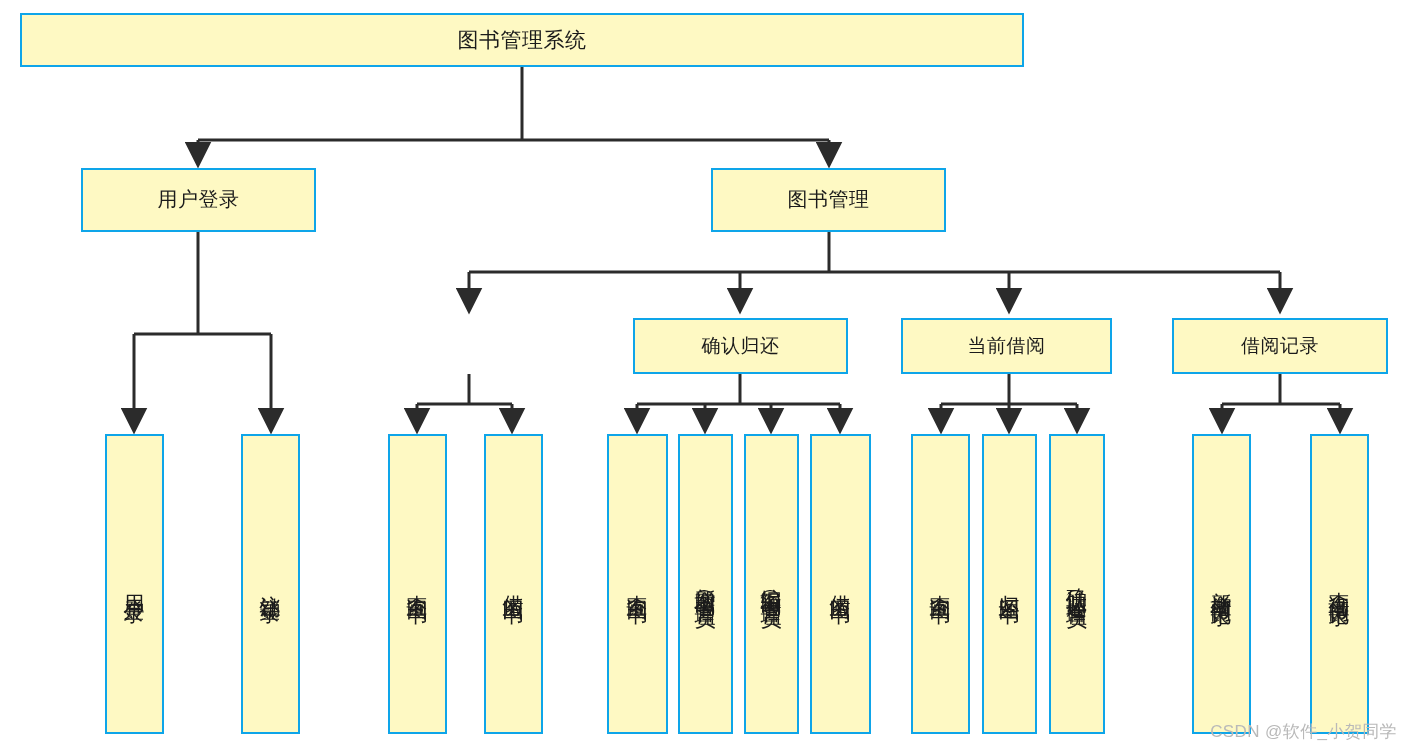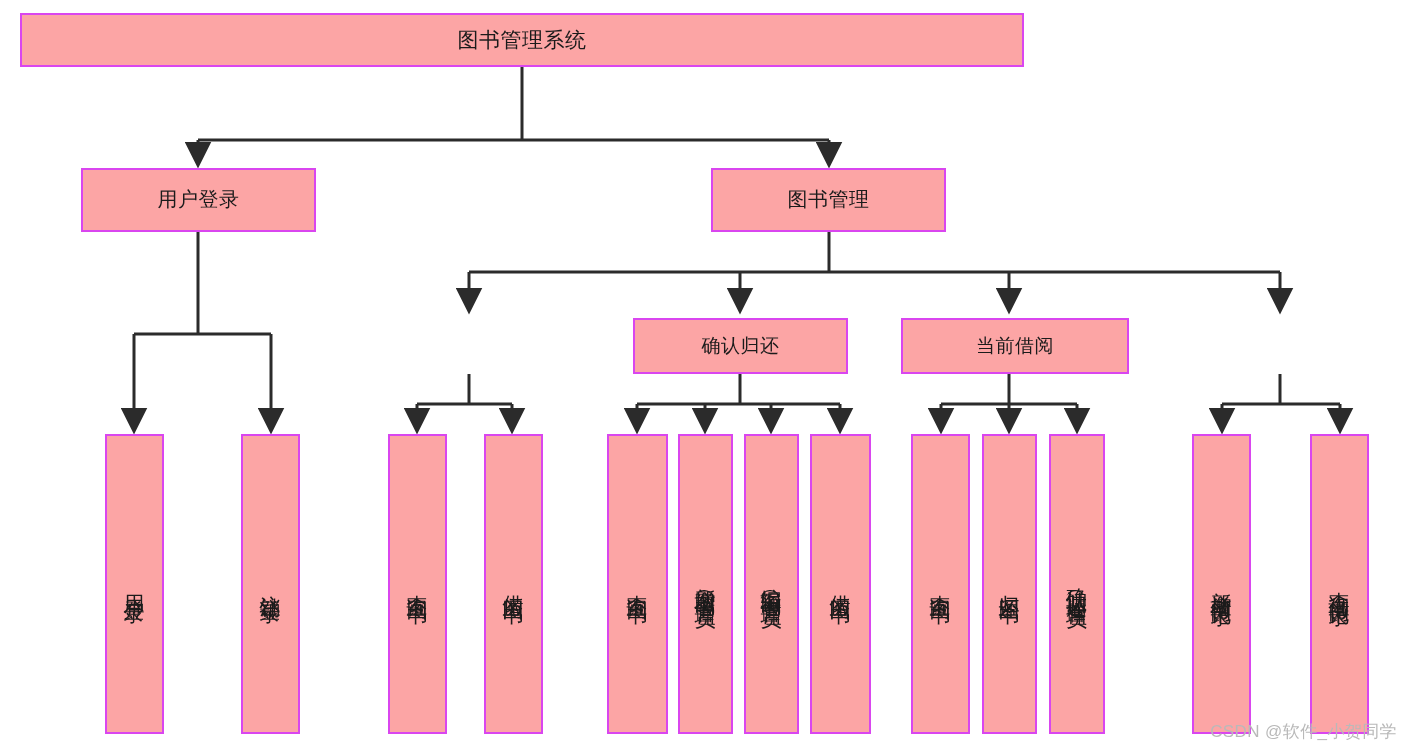--- a/index.html
+++ b/index.html
@@ -22,22 +22,22 @@
   svg.diagram {
     position: absolute;
     left: 0;
     top: 0;
     width: 1405px;
     height: 747px;
   }
   .node-box {
     position: absolute;
     box-sizing: border-box;
-    background: #fca5a5;
-    border: 2px solid #d946ef;
+    background: #fef9c3;
+    border: 2px solid #0ea5e9;
     display: flex;
     align-items: center;
     justify-content: center;
     overflow: hidden;
   }
   .node-label {
     color: #1b1b1b;
     text-align: center;
     line-height: 1.08;
     letter-spacing: 0.5px;
@@ -143,24 +143,27 @@
 
   <div class="node-box node-l2" style="left:711px; top:168px; width:235px; height:64px;">
     <span class="node-label">图书管理</span>
   </div>
 
 
   <div class="node-box node-l3" style="left:633px; top:318px; width:215px; height:56px;">
     <span class="node-label">确认归还</span>
   </div>
 
-  <div class="node-box node-l3" style="left:901px; top:318px; width:228px; height:56px;">
+  <div class="node-box node-l3" style="left:901px; top:318px; width:211px; height:56px;">
     <span class="node-label">当前借阅</span>
   </div>
 
+  <div class="node-box node-l3" style="left:1172px; top:318px; width:216px; height:56px;">
+    <span class="node-label">借阅记录</span>
+  </div>
 
   <div class="node-box node-leaf" style="left:105px; top:434px; width:59px; height:300px;">
     <span class="node-label">用户登录</span>
   </div>
   <div class="node-box node-leaf" style="left:241px; top:434px; width:59px; height:300px;">
     <span class="node-label">注销登录</span>
   </div>
 
   <div class="node-box node-leaf" style="left:388px; top:434px; width:59px; height:300px;">
     <span class="node-label">查询图书</span>

